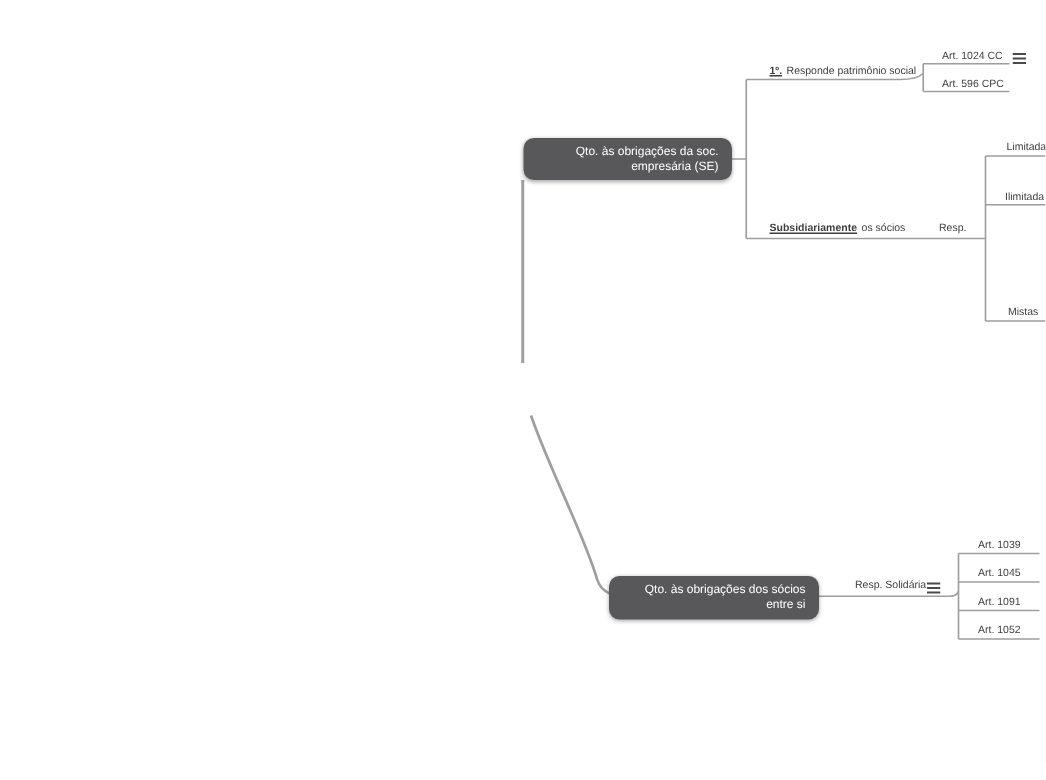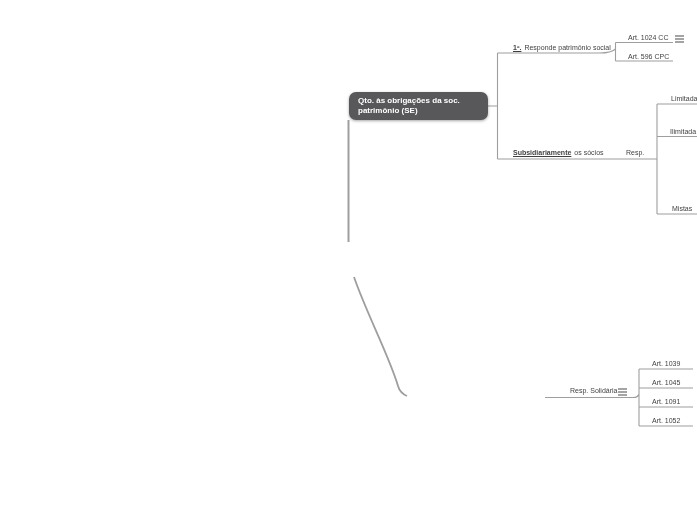--- a/index.html
+++ b/index.html
@@ -8,22 +8,23 @@
   }
   html,body{margin:0;padding:0;}
   body{font-family:"Liberation Sans",sans-serif;background:#e8e8e8;}
   #canvas{
     position:relative;width:697px;height:520px;background:var(--bg);
     overflow:hidden;
   }
   #wires{position:absolute;left:0;top:0;}
   .node{
     position:absolute;box-sizing:border-box;color:var(--node-text);
-    font-weight:bold;border-radius:8px;box-shadow:0 1px 3px rgba(0,0,0,.35);
+    font-weight:normal;border-radius:8px;box-shadow:0 1px 3px rgba(0,0,0,.35);
     cursor:pointer;
+    text-align:right;
   }
   .node .ln{white-space:nowrap;}
   #node-root{
     left:277px;top:242px;width:143px;height:35px;background:var(--root-bg);
     font-size:9.5px;line-height:11.5px;padding:5px 10px;
   }
   .branch{
     background:var(--branch-bg);font-size:8px;line-height:10px;
     padding:4px 9px;border-radius:7px;
   }
@@ -65,23 +66,27 @@
              M615.5,42.5 V61 M615.5,42.5 H673 M615.5,61 H673 M497.5,159 H657
              M657,104 V214 M657,104 H697 M657,136.5 H697 M657,214 H697" fill="none" stroke="var(--line)" stroke-width="1.1"></path>
 
     <path d="M545,397.5 H633 Q638,397.5 639,394 M639,369 V426 M639,369 H693
              M639,388 H693 M639,407 H693 M639,426 H693" fill="none" stroke="var(--line)" stroke-width="1.1"></path>
   </svg>
 
 
   <div class="node branch" id="node-se">
     <div class="ln">Qto. às obrigações da soc.</div>
-    <div class="ln">patrimônio (SE)</div>
+    <div class="ln">empresária (SE)</div>
   </div>
 
+  <div class="node branch" id="node-socios">
+    <div class="ln">Qto. às obrigações dos sócios</div>
+    <div class="ln">entre si</div>
+  </div>
 
   <div class="lbl" id="lbl-responde">
     <span class="lead">1º.</span><span>Responde patrimônio social</span>
   </div>
   <div class="lbl" id="lbl-art1024">Art. 1024 CC</div>
   <span class="notes-icon" id="notes-1">
     <svg width="9" height="8" viewBox="0 0 9 8">
       <path d="M0,1 H9 M0,4 H9 M0,7 H9" stroke="#4a4a4a" stroke-width="1.2" fill="none"></path>
     </svg>
   </span>

